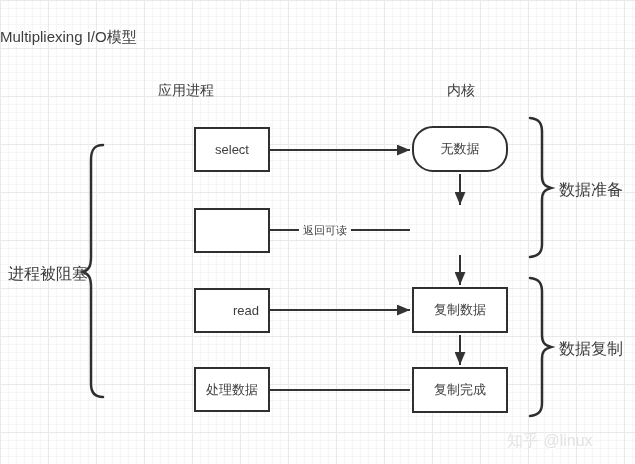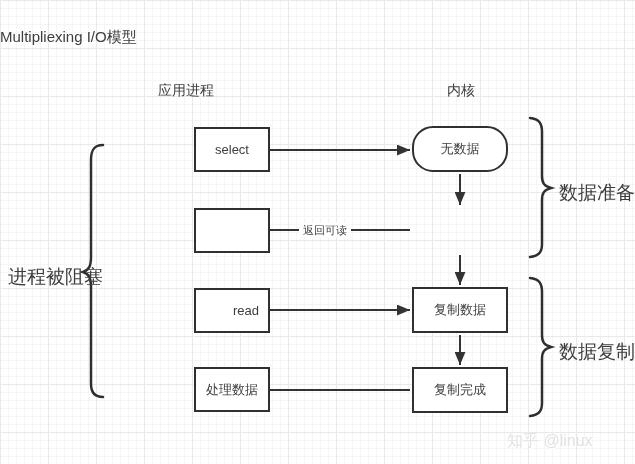--- a/index.html
+++ b/index.html
@@ -71,21 +71,21 @@
     left: 325px; top: 230px;
     transform: translate(-50%, -50%);
     background: #ffffff;
     padding: 0 4px;
     font-size: 11px;
     color: #3d3d3d;
     white-space: nowrap;
   }
   .brace-label {
     position: absolute;
-    font-size: 19px;
+    font-size: 16px;
     color: #3d3d3d;
     white-space: nowrap;
   }
   .brace-label.left-lbl   { left: 8px;   top: 264px; }
   .brace-label.rt-top     { left: 559px; top: 180px; }
   .brace-label.rt-bottom  { left: 559px; top: 339px; }
 
   .watermark {
     position: absolute;
     left: 507px; top: 431px;

